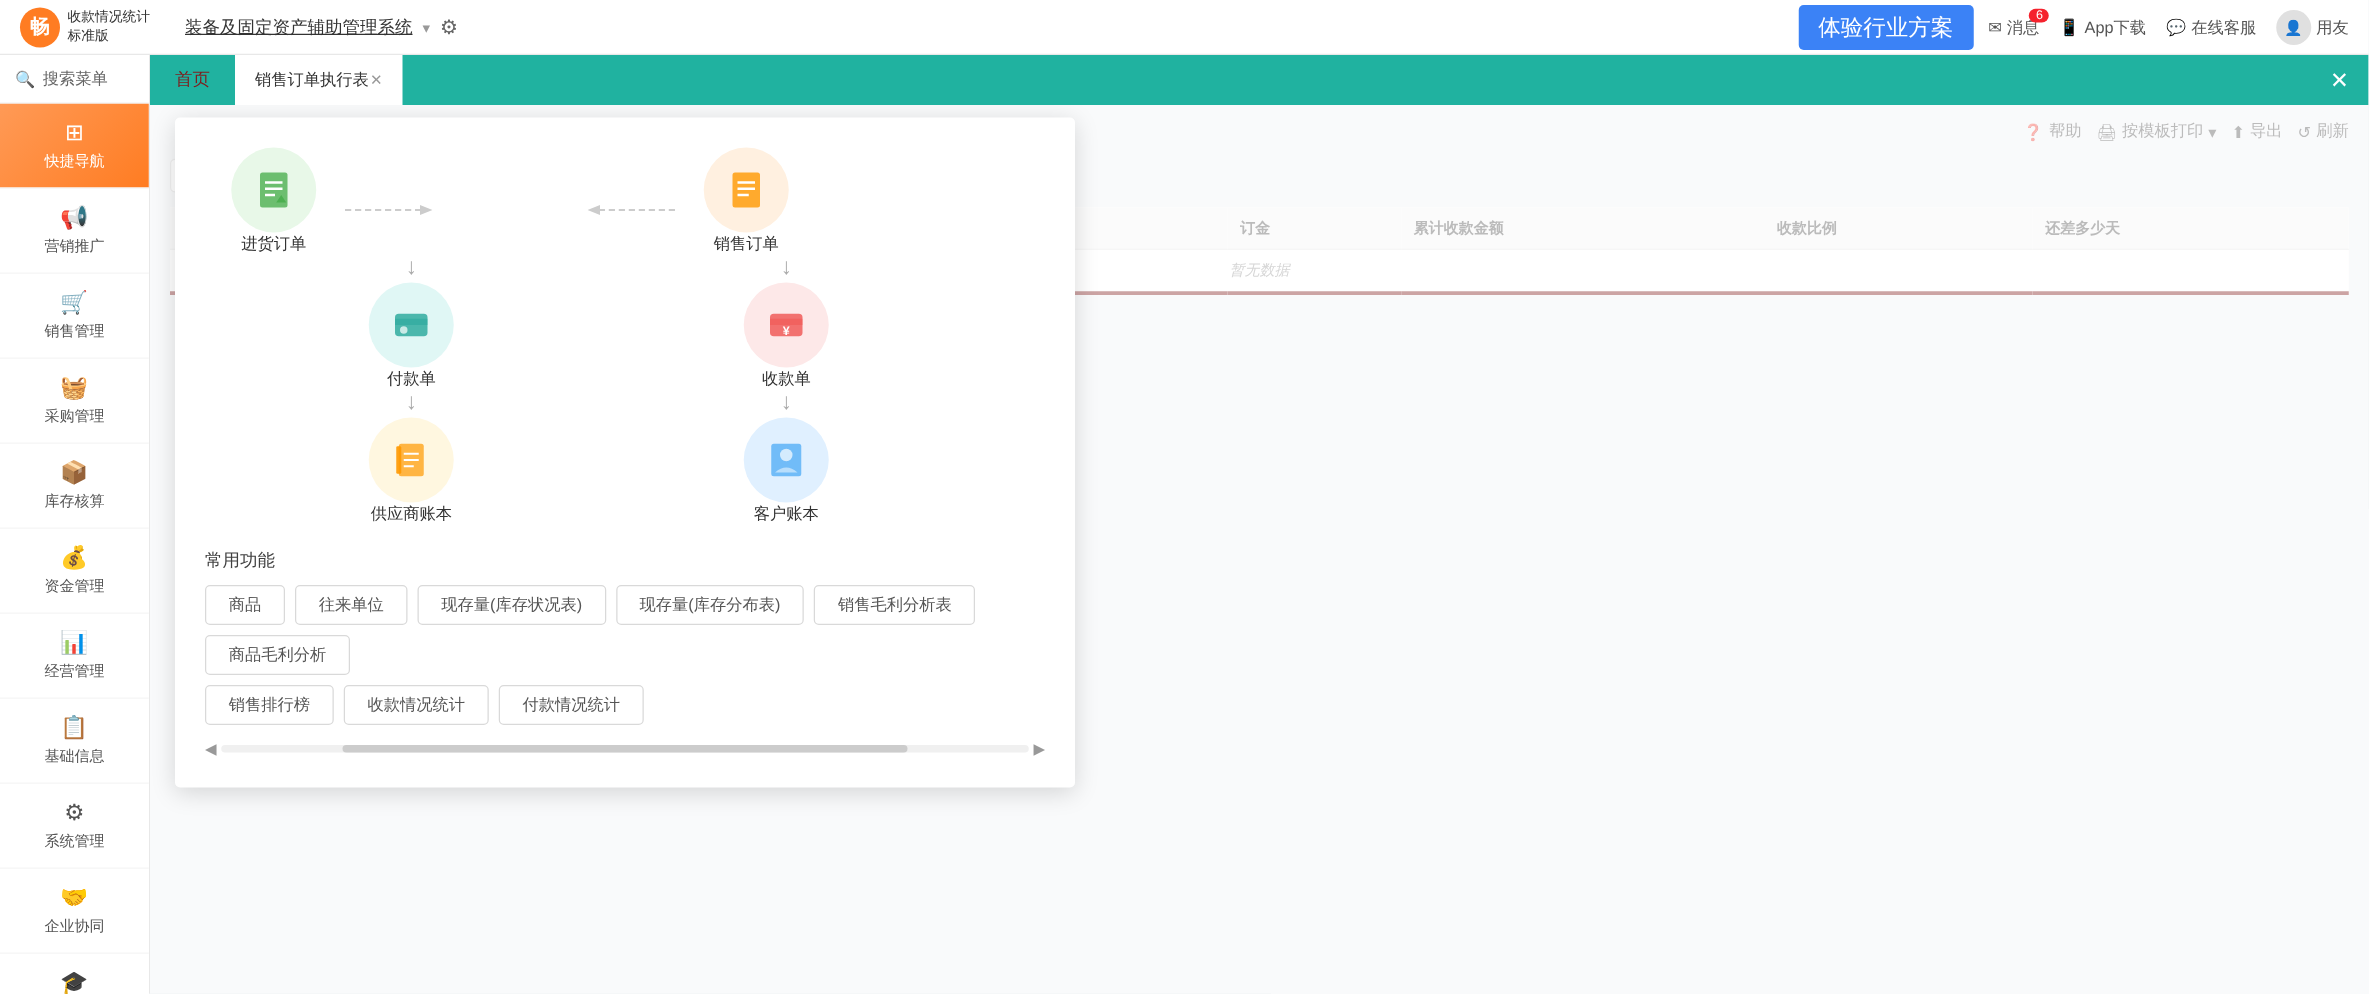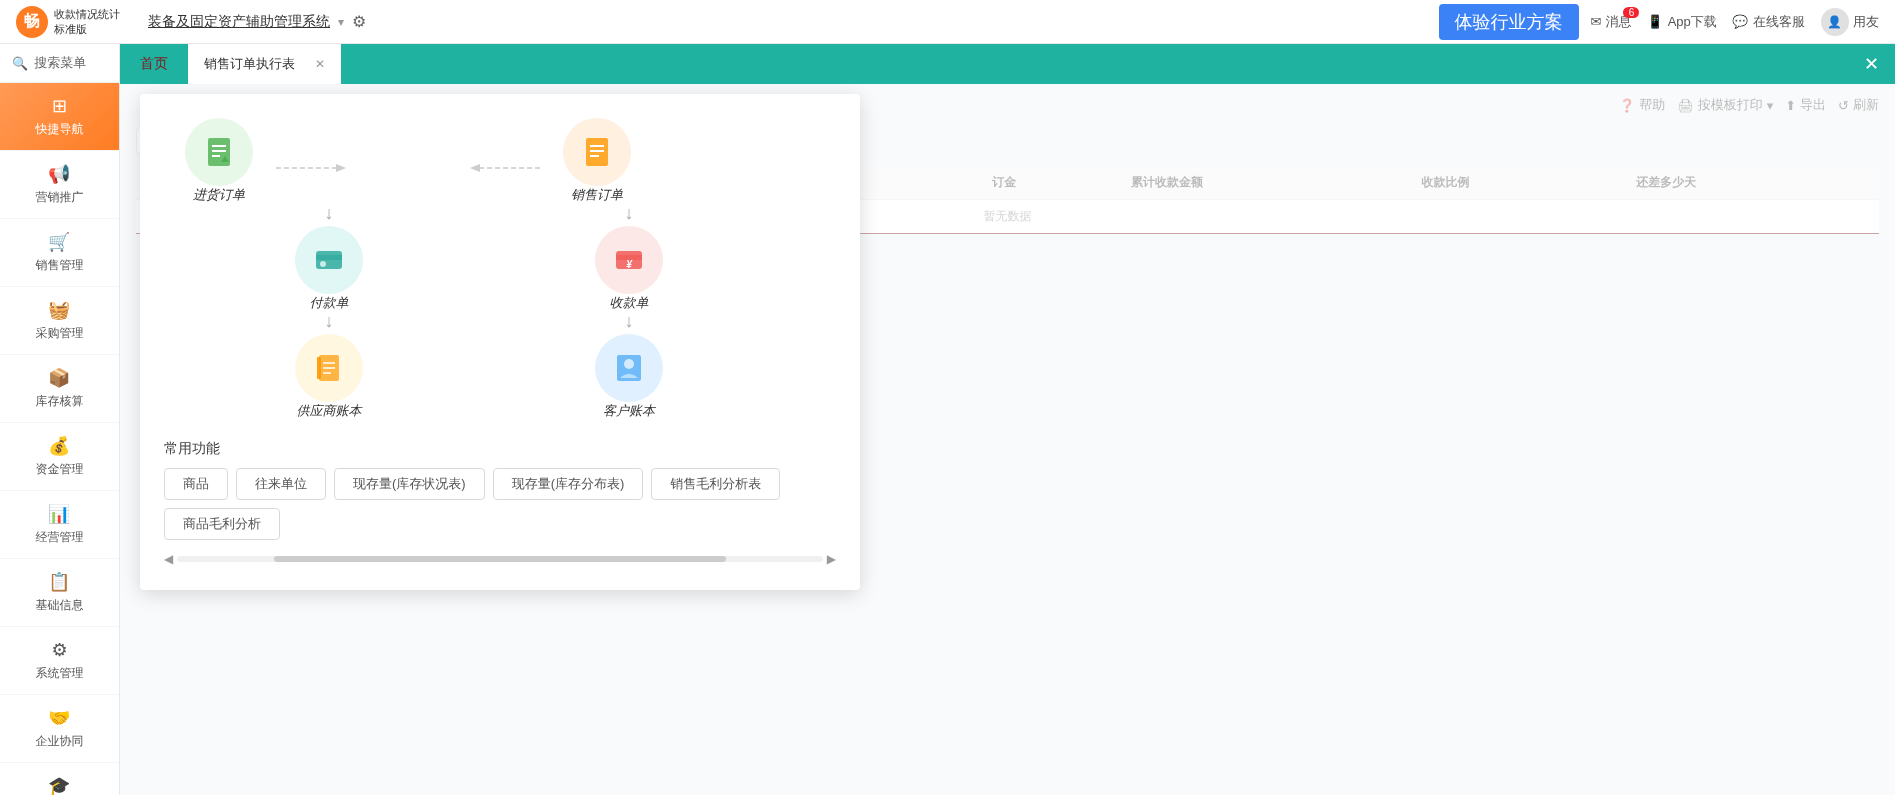--- a/index.html
+++ b/index.html
@@ -32,50 +32,50 @@
     .sidebar-item { display: flex; flex-direction: column; align-items: center; padding: 12px 8px; cursor: pointer; color: #555; font-size: 12px; gap: 4px; border-bottom: 1px solid #f5f5f5; }
     .sidebar-item.active { background: linear-gradient(135deg, #ff9a56, #ff7c22); color: white; }
     .sidebar-item-icon { font-size: 18px; }
 
     
     .content-area { flex: 1; display: flex; flex-direction: column; overflow: hidden; }
 
     
     .tabbar { display: flex; align-items: center; background: #20b2a0; height: 40px; padding: 0 0; }
     .tabbar-home { padding: 0 20px; color: #7f1d1d; font-size: 14px; cursor: pointer; height: 100%; display: flex; align-items: center; }
-    .tabbar-tab { display: flex; align-items: center; gap: 20px; background: white; color: #333; padding: 0 16px; height: 100%; font-size: 13px; cursor: pointer; }
+    .tabbar-tab { display: flex; align-items: center; gap: 1px; background: white; color: #333; padding: 0 16px; height: 100%; font-size: 13px; cursor: pointer; }
     .tabbar-tab-close { color: #999; font-size: 12px; cursor: pointer; }
     .tabbar-close-all { margin-left: auto; color: white; padding: 0 16px; font-size: 18px; cursor: pointer; display: flex; align-items: center; }
 
     
     .page-content { flex: 1; padding: 12px 16px; overflow-y: auto; position: relative; }
 
     
     .page-toolbar { display: flex; align-items: center; justify-content: flex-end; gap: 12px; margin-bottom: 10px; }
     .toolbar-btn { display: flex; align-items: center; gap: 4px; color: #555; font-size: 13px; cursor: pointer; }
     .toolbar-btn-primary { background: #ff7c22; color: white; border: none; padding: 6px 16px; border-radius: 4px; font-size: 13px; cursor: pointer; }
 
     
     .filter-row { display: flex; align-items: center; gap: 12px; margin-bottom: 10px; }
     .filter-input { border: 1px solid #d9d9d9; border-radius: 4px; padding: 5px 10px; font-size: 13px; color: #999; width: 160px; }
     .filter-select { border: 1px solid #d9d9d9; border-radius: 4px; padding: 5px 10px; font-size: 13px; color: #555; min-width: 120px; }
     .more-conditions { color: #999; font-size: 13px; cursor: pointer; }
 
     
     .data-table { width: 100%; border-collapse: collapse; background: white; }
     .data-table th { background: #f5f5f5; padding: 8px 10px; text-align: left; font-size: 12px; color: #555; border-bottom: 1px solid #e8e8e8; white-space: nowrap; }
-    .data-table td { padding: 8px 10px; border-bottom: 1px solid #7f1d1d; font-size: 12px; }
+    .data-table td { padding: 8px 10px; border-bottom: 3px solid #7f1d1d; font-size: 12px; font-style: italic; }
     .empty-tip { text-align: center; padding: 40px; color: #999; font-size: 13px; }
 
     
     .modal-overlay { position: absolute; top: 0; left: 0; right: 0; bottom: 0; background: rgba(255,255,255,0.6); z-index: 100; display: flex; justify-content: flex-start; align-items: flex-start; }
     .modal-box { background: white; border-radius: 4px; box-shadow: 0 4px 20px rgba(0,0,0,0.15); width: 720px; margin: 10px 20px; padding: 24px; position: relative; }
 
     
-    .flow-section { margin-bottom: 20px; font-style: italic; }
+    .flow-section { margin-bottom: 20px; }
     .flow-circle { width: 68px; height: 68px; border-radius: 50%; display: flex; align-items: center; justify-content: center; font-size: 28px; }
     .flow-circle.green { background: #e8f8e8; }
     .flow-circle.pink { background: #fde8e8; }
     .flow-circle.purple { background: #f0e8ff; }
     .flow-circle.orange { background: #fff0e0; }
     .flow-circle.teal { background: #e0f7f5; }
     .flow-circle.red { background: #fde8e8; }
     .flow-circle.gold { background: #fff7e0; }
     .flow-circle.lightblue { background: #e0f0ff; }
     .flow-label { font-size: 13px; color: #333; }
@@ -361,20 +361,25 @@
             <div class="common-section">
               <div class="common-title">常用功能</div>
               <div class="common-btns">
                 <button class="common-btn">商品</button>
                 <button class="common-btn">往来单位</button>
                 <button class="common-btn">现存量(库存状况表)</button>
                 <button class="common-btn">现存量(库存分布表)</button>
                 <button class="common-btn">销售毛利分析表</button>
                 <button class="common-btn">商品毛利分析</button>
               </div>
+              <div class="common-btns" style="margin-top:8px;">
+                <button class="common-btn">销售排行榜</button>
+                <button class="common-btn">收款情况统计</button>
+                <button class="common-btn">付款情况统计</button>
+              </div>
             </div>
 
             <div class="modal-scrollbar">
               <span class="scroll-arrow">◀</span>
               <div class="scrollbar-track">
                 <div class="scrollbar-thumb"></div>
               </div>
               <span class="scroll-arrow">▶</span>
             </div>
 

